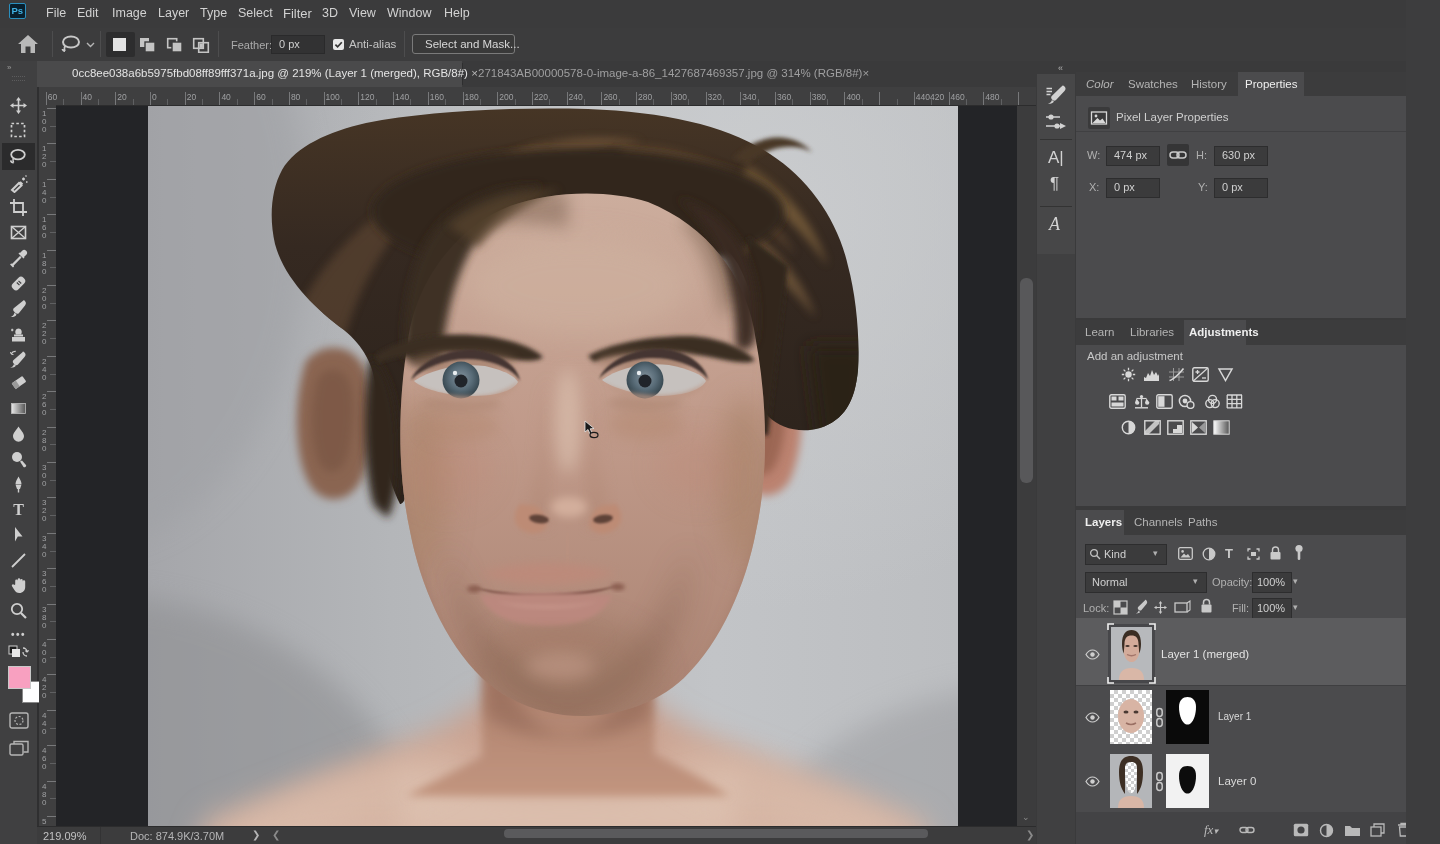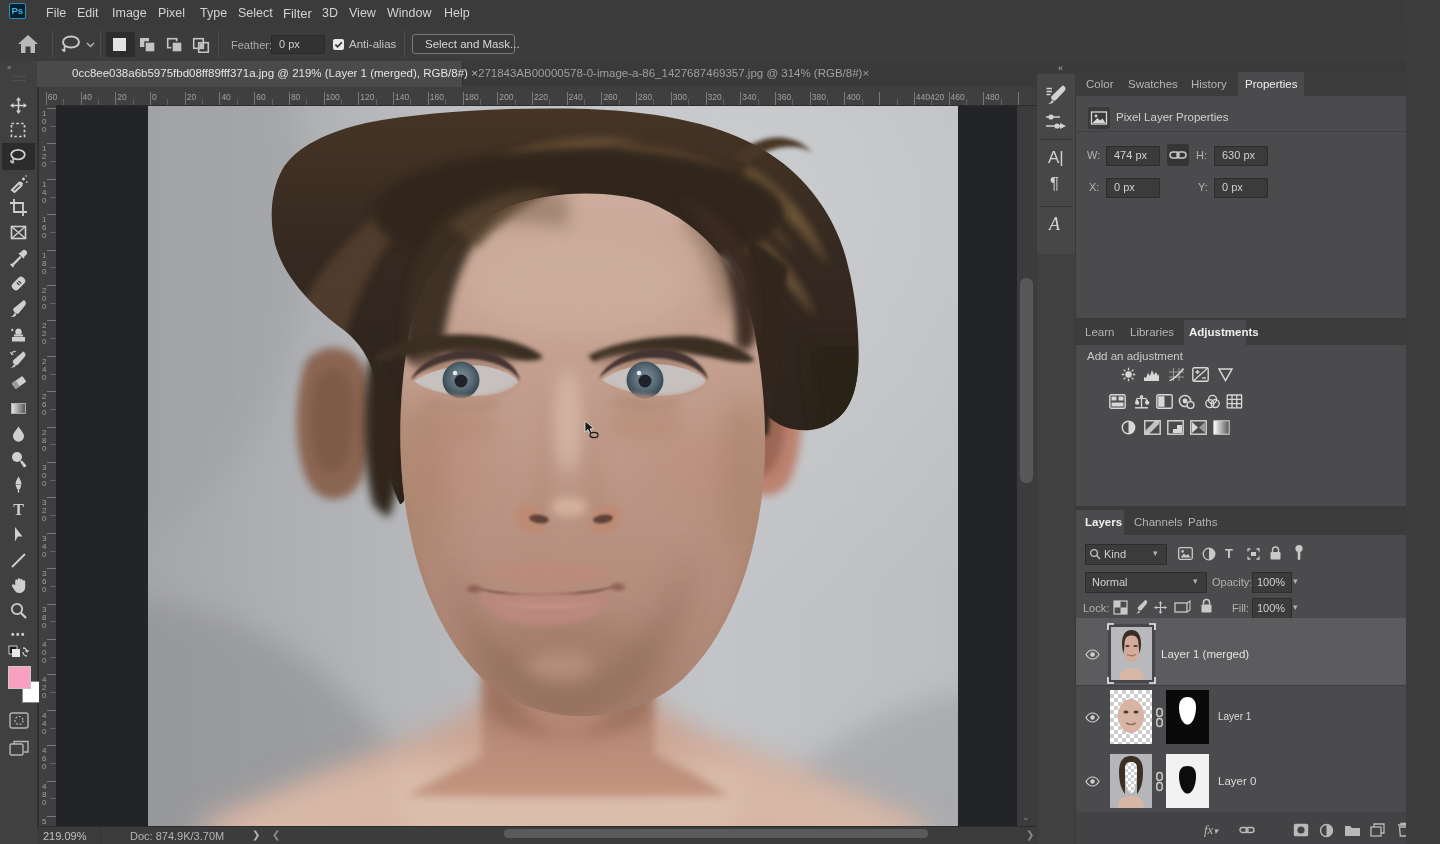--- a/index.html
+++ b/index.html
@@ -8,21 +8,21 @@
 .txt{white-space:nowrap;}
 </style></head><body>
 <div id="app">
 <div class="abs" style="left:0;top:0;width:1440px;height:28px;background:#3b3b3c;border-bottom:1px solid #343435;"></div>
     <div class="abs" style="left:9px;top:3px;width:15px;height:14px;background:#081f2d;border:1.5px solid #2b8fbe;border-radius:2px;">
 <div class="abs txt" style="left:1.5px;top:1px;font-size:9.5px;font-weight:bold;color:#3fb1e3;">Ps</div>
     </div>
     <div class="abs txt" style="left:46px;top:6px;font-size:12.5px;color:#d2d2d2;">File</div>
     <div class="abs txt" style="left:77px;top:6px;font-size:12.5px;color:#d2d2d2;">Edit</div>
     <div class="abs txt" style="left:112px;top:6px;font-size:12.5px;color:#d2d2d2;">Image</div>
-    <div class="abs txt" style="left:158px;top:6px;font-size:12.5px;color:#d2d2d2;">Pixel</div>
+    <div class="abs txt" style="left:158px;top:6px;font-size:12.5px;color:#d2d2d2;">Layer</div>
     <div class="abs txt" style="left:200px;top:6px;font-size:12.5px;color:#d2d2d2;">Type</div>
     <div class="abs txt" style="left:238px;top:6px;font-size:12.5px;color:#d2d2d2;">Select</div>
     <div class="abs txt" style="left:283px;top:6px;font-size:13px;color:#d2d2d2;">Filter</div>
     <div class="abs txt" style="left:322px;top:6px;font-size:12.5px;color:#d2d2d2;">3D</div>
     <div class="abs txt" style="left:349px;top:6px;font-size:12.5px;color:#d2d2d2;">View</div>
     <div class="abs txt" style="left:387px;top:6px;font-size:12.5px;color:#d2d2d2;">Window</div>
     <div class="abs txt" style="left:444px;top:6px;font-size:12.5px;color:#d2d2d2;">Help</div>
     <div class="abs" style="left:0;top:28px;width:1440px;height:33px;background:#3c3c3d;border-bottom:2px solid #2e2e2f;"></div>
     <svg class="abs" style="left:17px;top:34px;" width="22" height="20" viewBox="0 0 22 20">
 <path d="M11 1 L21 10 L18 10 L18 19 L13.5 19 L13.5 12.5 L8.5 12.5 L8.5 19 L4 19 L4 10 L1 10 Z" fill="#b9b9b9"></path>
@@ -509,21 +509,21 @@
 <circle cx="13" cy="14" r="2.6" fill="#d2d2d2"></circle>
     </svg>
     <div class="abs" style="left:1040px;top:139px;width:32px;height:1px;background:#333;"></div>
     <div class="abs txt" style="left:1048px;top:148px;font-size:17px;color:#d2d2d2;">A|</div>
     <div class="abs txt" style="left:1050px;top:174px;font-size:17px;color:#d2d2d2;">¶</div>
     <div class="abs" style="left:1040px;top:206px;width:32px;height:1px;background:#333;"></div>
     <div class="abs txt" style="left:1049px;top:214px;font-size:18px;font-family:&quot;Liberation Serif&quot;,serif;font-style:italic;color:#d2d2d2;">A</div>
     <div class="abs" style="left:1076px;top:72px;width:364px;height:24px;background:#3c3c3d;"></div>
     <div class="abs" style="left:1238px;top:72px;width:66px;height:24px;background:#4b4b4d;"></div>
     <div class="abs" style="left:1076px;top:96px;width:364px;height:222px;background:#4b4b4d;"></div>
-    <div class="abs txt" style="left:1086px;top:78px;font-size:11.5px;color:#b4b4b4;">Color</div>
+    <div class="abs txt" style="left:1086px;top:78px;font-size:11.5px;color:#b4b4b4;font-style:italic;">Color</div>
     <div class="abs txt" style="left:1128px;top:78px;font-size:11.5px;color:#b4b4b4;">Swatches</div>
     <div class="abs txt" style="left:1191px;top:78px;font-size:11.5px;color:#b4b4b4;">History</div>
     <div class="abs txt" style="left:1245px;top:78px;font-size:11.5px;color:#efefef;">Properties</div>
     <div class="abs txt" style="left:1421px;top:75px;font-size:13px;color:#c0c0c0;">☰</div>
     <svg class="abs" style="left:1088px;top:107px;" width="22" height="22" viewBox="0 0 22 22">
 <rect x="0" y="0" width="22" height="22" rx="2" fill="#3a3a3b"></rect>
 <rect x="3.5" y="5" width="15" height="12" fill="none" stroke="#d8d8d8" stroke-width="1.3"></rect>
 <circle cx="8" cy="9" r="1.4" fill="#d8d8d8"></circle>
       <path d="M4.5 16 L9.5 11 L12 13.5 L14.5 11.5 L17.5 16 Z" fill="#d8d8d8"></path>
     </svg>

